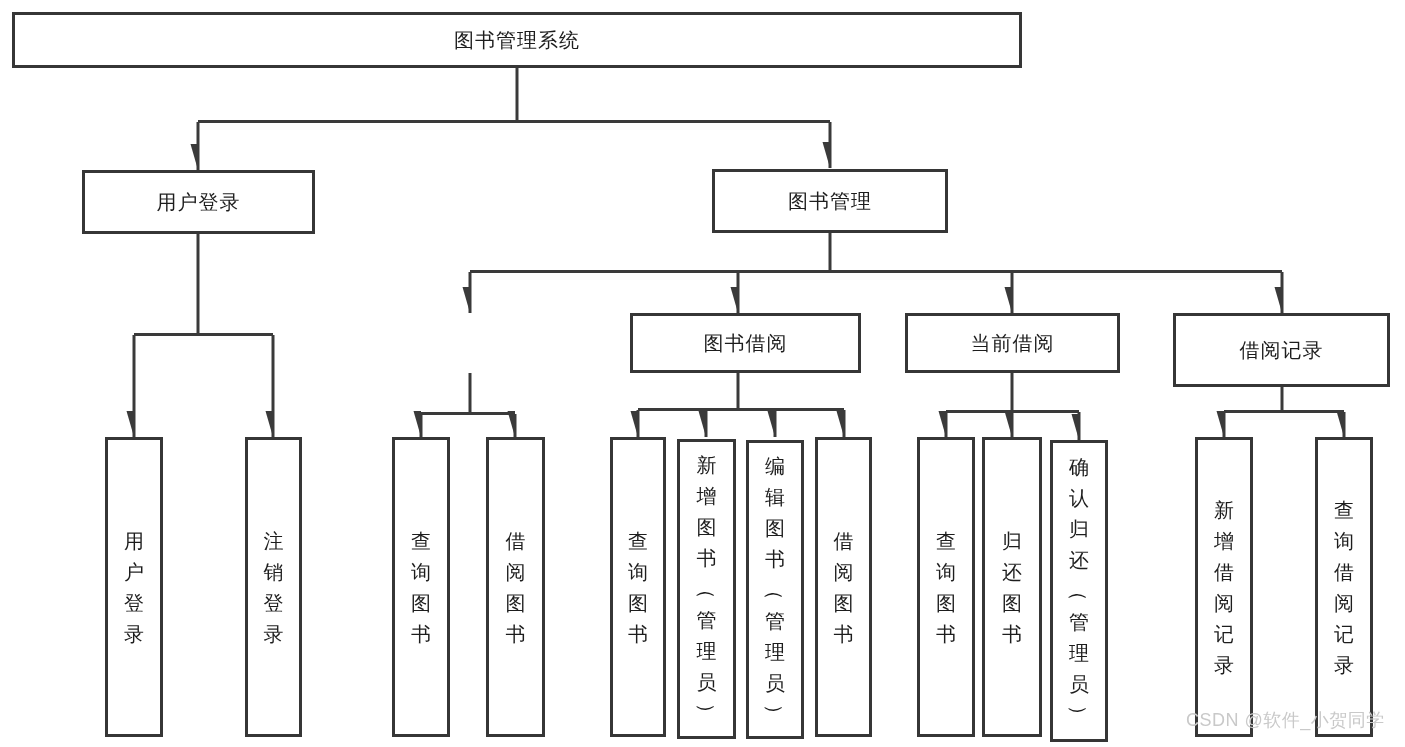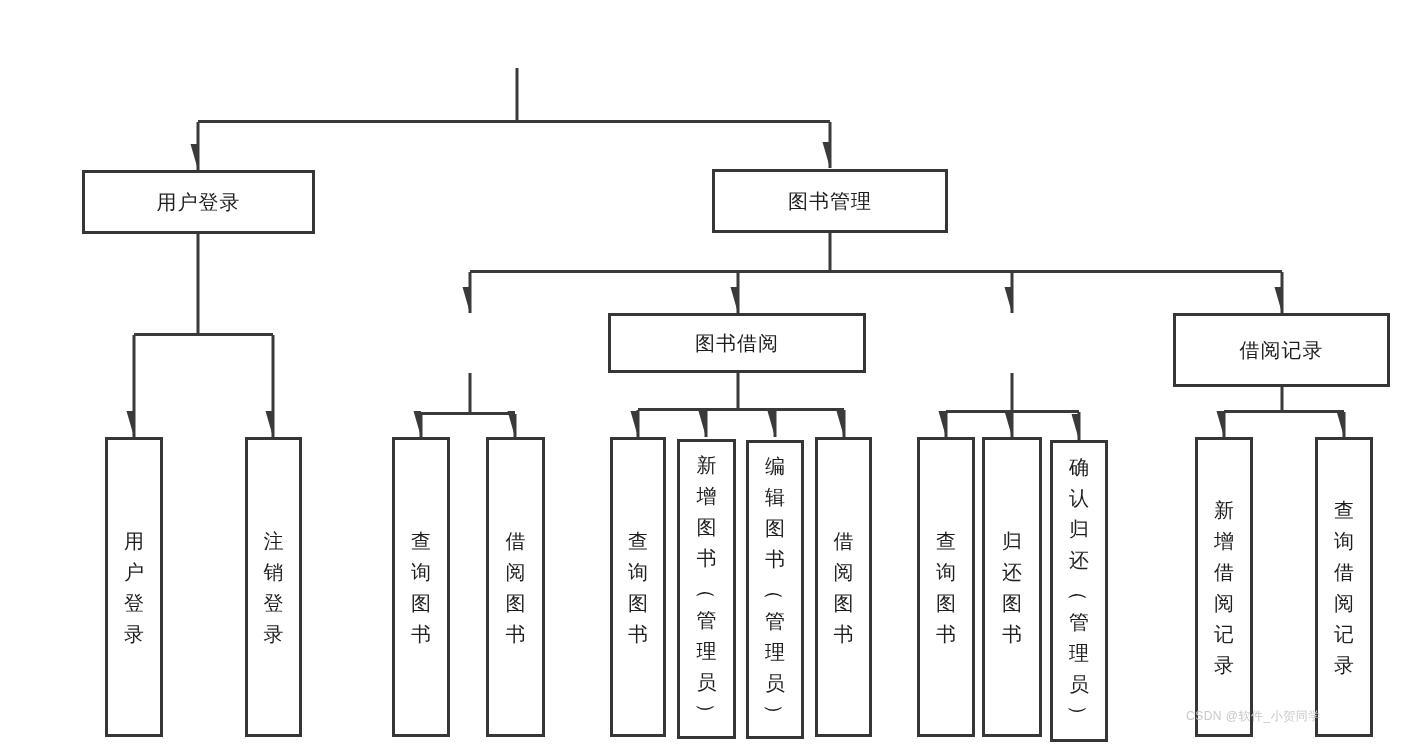--- a/index.html
+++ b/index.html
@@ -16,21 +16,21 @@
     font-size:20px; letter-spacing:1px; color:#1d1d1d; box-sizing:border-box;
   }
   .vbox {
     position:absolute; background:#ffffff; border:3px solid #363636;
     display:flex; flex-direction:column; align-items:center; justify-content:center;
     gap:11px; font-size:20px; color:#1d1d1d; box-sizing:border-box;
   }
   .vchar { display:block; line-height:1; height:20px; }
   .vchar.rot { transform:rotate(90deg); }
   #watermark {
-    position:absolute; left:1186px; top:708px; font-size:12px;
+    position:absolute; left:1186px; top:708px; font-size:18px;
     color:#c9c9c9; letter-spacing:0.5px; white-space:nowrap; z-index:5;
   }
 </style>
 </head>
 <body>
 
 <div id="stage">
 
   <svg id="connectors" width="1405" height="747" viewBox="0 0 1405 747">
     <defs>
@@ -75,25 +75,27 @@
       <line x1="1012" y1="412" x2="1012" y2="437" marker-end="url(#arrow)"></line>
       <line x1="1079" y1="412" x2="1079" y2="440" marker-end="url(#arrow)"></line>
 
       <path d="M1282,373 V413"></path>
       <path d="M1224,411.5 H1344"></path>
       <line x1="1224" y1="412" x2="1224" y2="437" marker-end="url(#arrow)"></line>
       <line x1="1344" y1="412" x2="1344" y2="437" marker-end="url(#arrow)"></line>
     </g>
   </svg>
 
+  <div class="hbox" style="left:12px;top:12px;width:1010px;height:56px">图书管理系统</div>
 
   <div class="hbox" style="left:712px;top:169px;width:236px;height:64px">图书管理</div>
   <div class="hbox" style="left:82px;top:170px;width:233px;height:64px">用户登录</div>
 
-  <div class="hbox" style="left:608px;top:313px;width:258px;height:60px">图书借阅</div>
+  <div class="hbox" style="left:630px;top:313px;width:231px;height:60px">图书借阅</div>
+  <div class="hbox" style="left:905px;top:313px;width:215px;height:60px">当前借阅</div>
   <div class="hbox" style="left:1173px;top:313px;width:217px;height:74px">借阅记录</div>
 
   <div class="vbox" style="left:105px;top:437px;width:58px;height:300px">
       <span class="vchar">用</span>
       <span class="vchar">户</span>
       <span class="vchar">登</span>
       <span class="vchar">录</span>
     </div>
   <div class="vbox" style="left:245px;top:437px;width:57px;height:300px">
       <span class="vchar">注</span>

